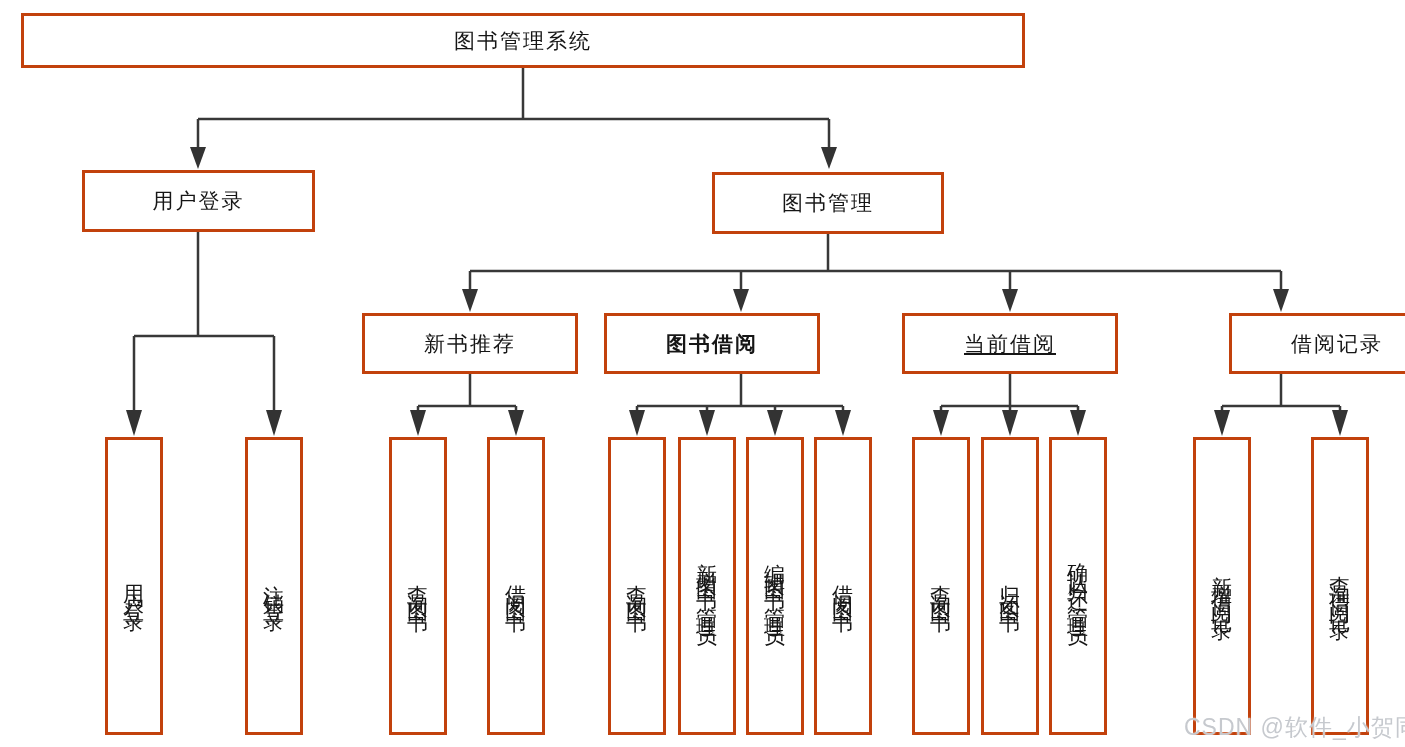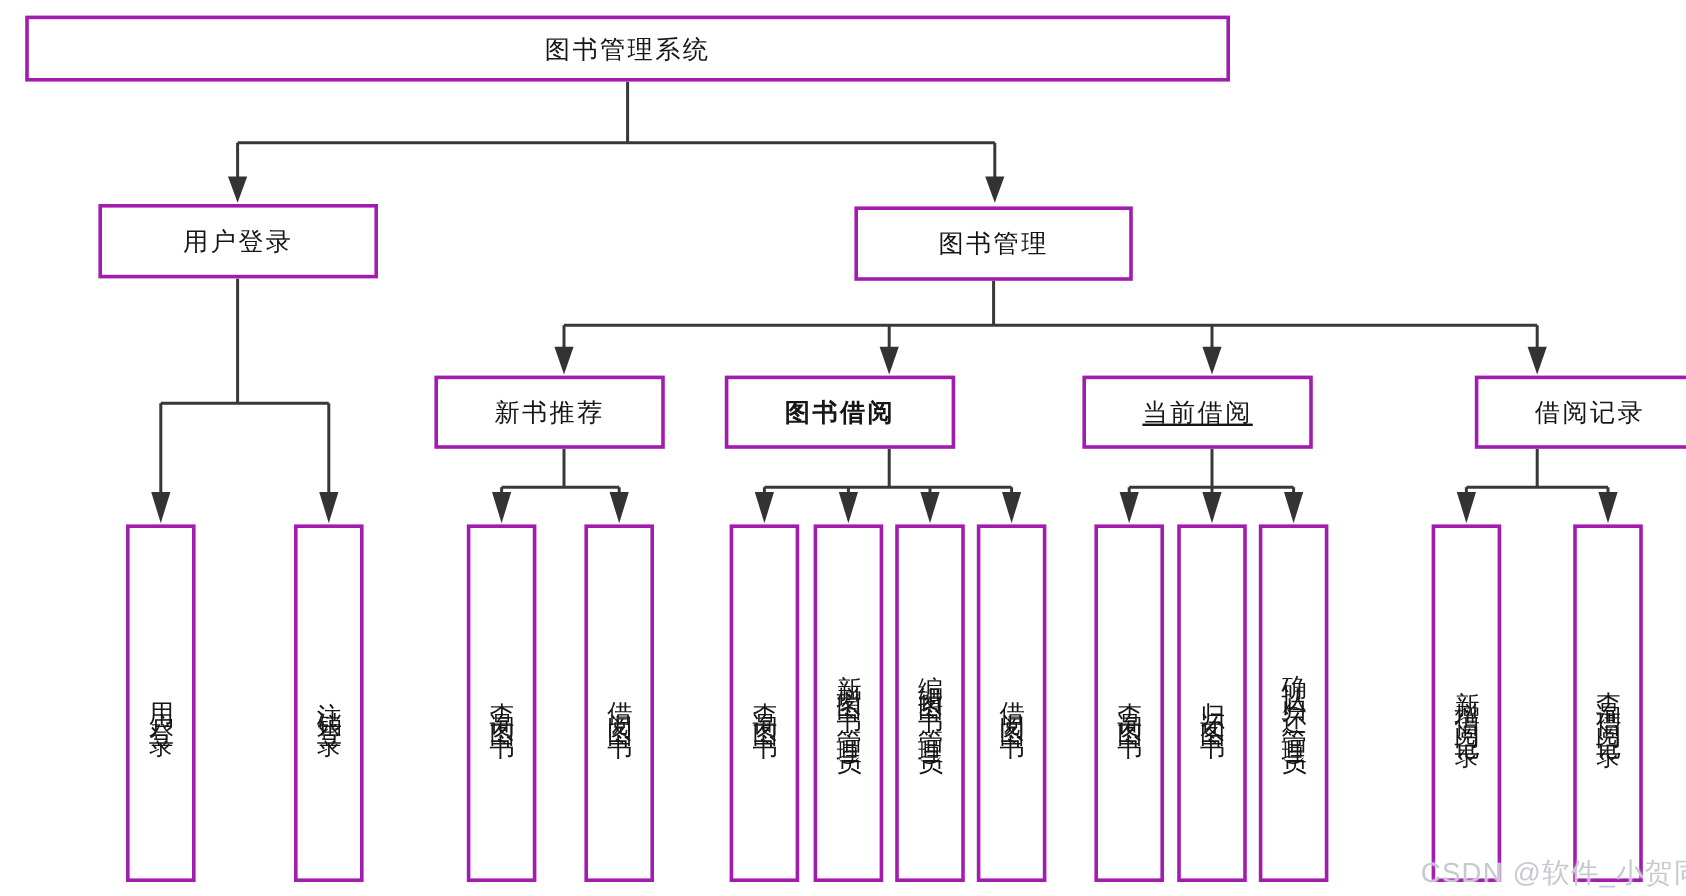--- a/index.html
+++ b/index.html
@@ -2,34 +2,34 @@
 <html><head>
 <meta charset="utf-8">
 <style>
   html,body { margin:0; padding:0; background:#ffffff; }
   .canvas {
     position:relative; width:1405px; height:747px; background:#ffffff;
     font-family:"Liberation Sans", sans-serif; overflow:hidden;
   }
   .node {
     position:absolute; box-sizing:border-box; background:#ffffff;
-    border:3px solid #a21caf; color:#161616;
+    border:3px solid #c2410c; color:#161616;
     display:flex; align-items:center; justify-content:center;
     text-align:center;
   }
   .h-node { font-size:21px; letter-spacing:2px; }
   .v-node {
     writing-mode:vertical-rl; text-orientation:mixed;
     font-size:21px; letter-spacing:9px; line-height:1;
   }
   
   .root-box   { left:21px;  top:13px;  width:1004px; height:55px; }
   .lvl2-a     { left:82px;  top:170px; width:233px;  height:62px; }
   .lvl2-b     { left:712px; top:172px; width:232px;  height:62px; }
-  .lvl3       { top:313px;  width:192px; height:61px; }
+  .lvl3       { top:313px;  width:216px; height:61px; }
   .lvl3-1 { left:362px; } .lvl3-2 { left:604px;font-weight:bold; }
   .lvl3-3 { left:902px;text-decoration:underline; } .lvl3-4 { left:1229px;text-align:center; }
   .leaf       { top:437px; width:58px; height:298px; }
   .leaf-1  { left:105px; }  .leaf-2  { left:245px; }
   .leaf-3  { left:389px; }  .leaf-4  { left:487px; }
   .leaf-5  { left:608px; }  .leaf-6  { left:678px; }
   .leaf-7  { left:746px; }  .leaf-8  { left:814px; }
   .leaf-9  { left:912px; }  .leaf-10 { left:981px; }
   .leaf-11 { left:1049px; } .leaf-12 { left:1193px; }
   .leaf-13 { left:1311px; }

